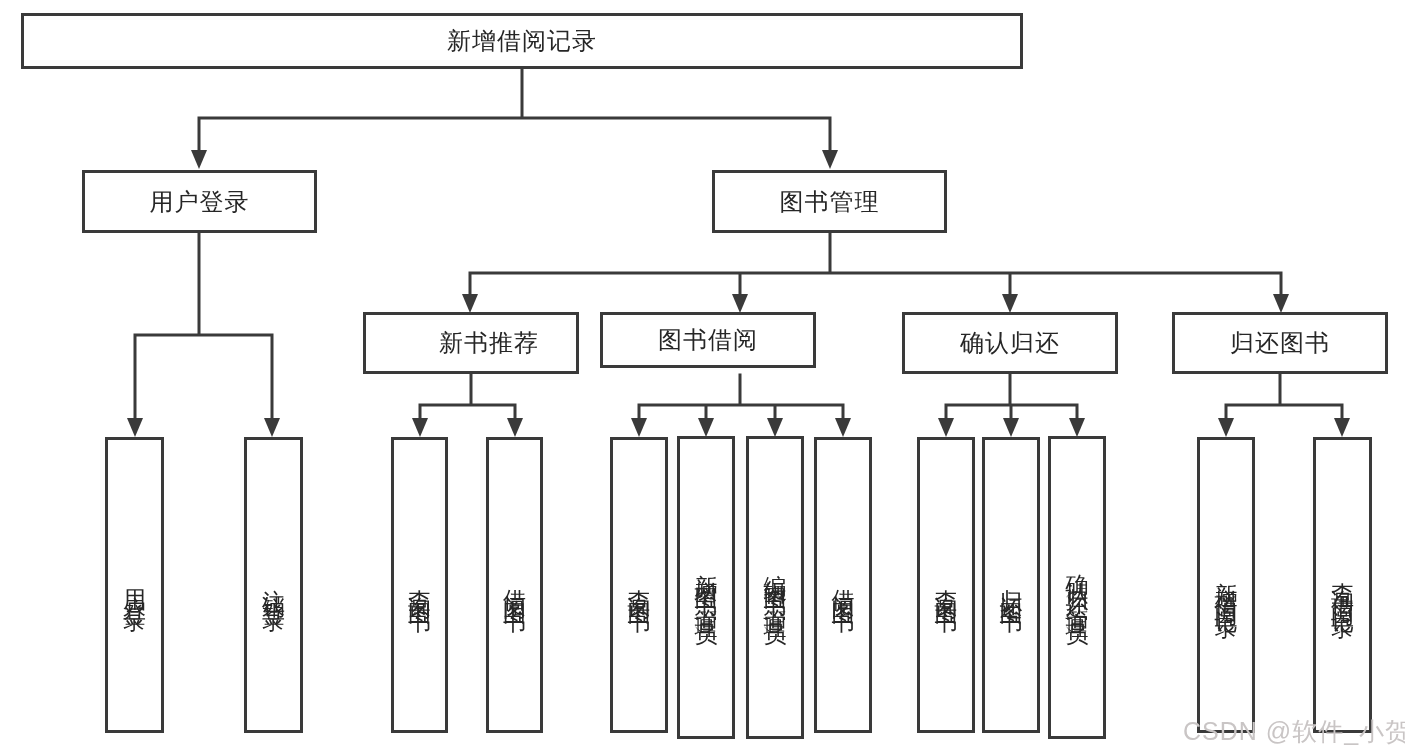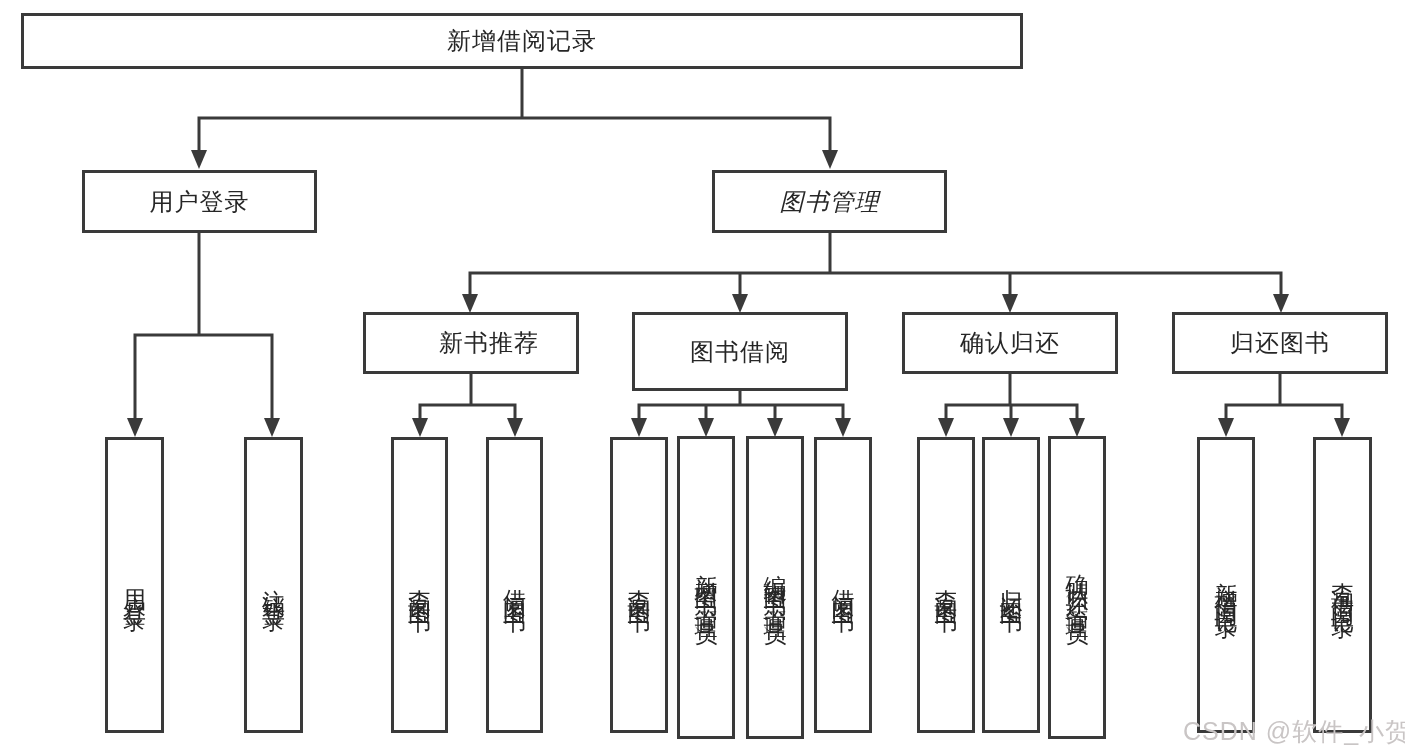--- a/index.html
+++ b/index.html
@@ -81,28 +81,28 @@
     </g>
   </svg>
 
   <div class="box h" style="left:21px;top:13px;width:1002px;height:56px;">
     <span class="lbl">新增借阅记录</span>
   </div>
 
   <div class="box h" style="left:82px;top:170px;width:235px;height:63px;">
     <span class="lbl">用户登录</span>
   </div>
-  <div class="box h" style="left:712px;top:170px;width:235px;height:63px;font-style:italic;">
+  <div class="box h" style="left:712px;top:170px;width:235px;height:63px;">
     <span class="lbl">图书管理</span>
   </div>
 
   <div class="box h" style="left:363px;top:312px;width:216px;height:62px;padding-left:36px;">
     <span class="lbl">新书推荐</span>
   </div>
-  <div class="box h" style="left:632px;top:312px;width:216px;height:79px;">
+  <div class="box h" style="left:600px;top:312px;width:216px;height:56px;">
     <span class="lbl">图书借阅</span>
   </div>
   <div class="box h" style="left:902px;top:312px;width:216px;height:62px;">
     <span class="lbl">确认归还</span>
   </div>
   <div class="box h" style="left:1172px;top:312px;width:216px;height:62px;">
     <span class="lbl">归还图书</span>
   </div>
 
   <div class="box v" style="left:105px;top:437px;width:59px;height:296px;">

